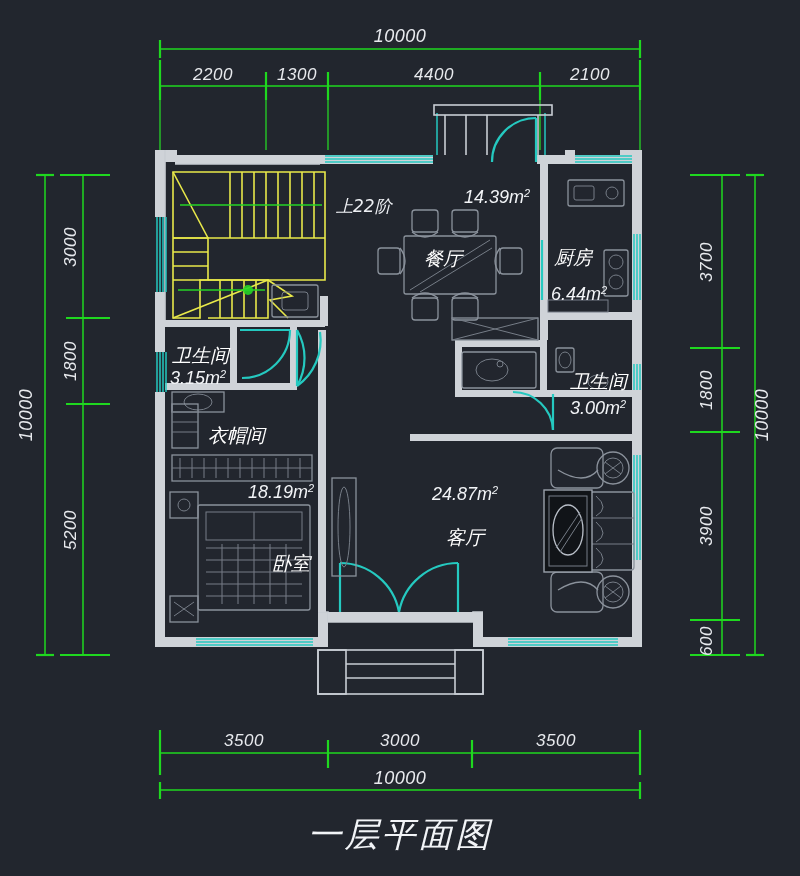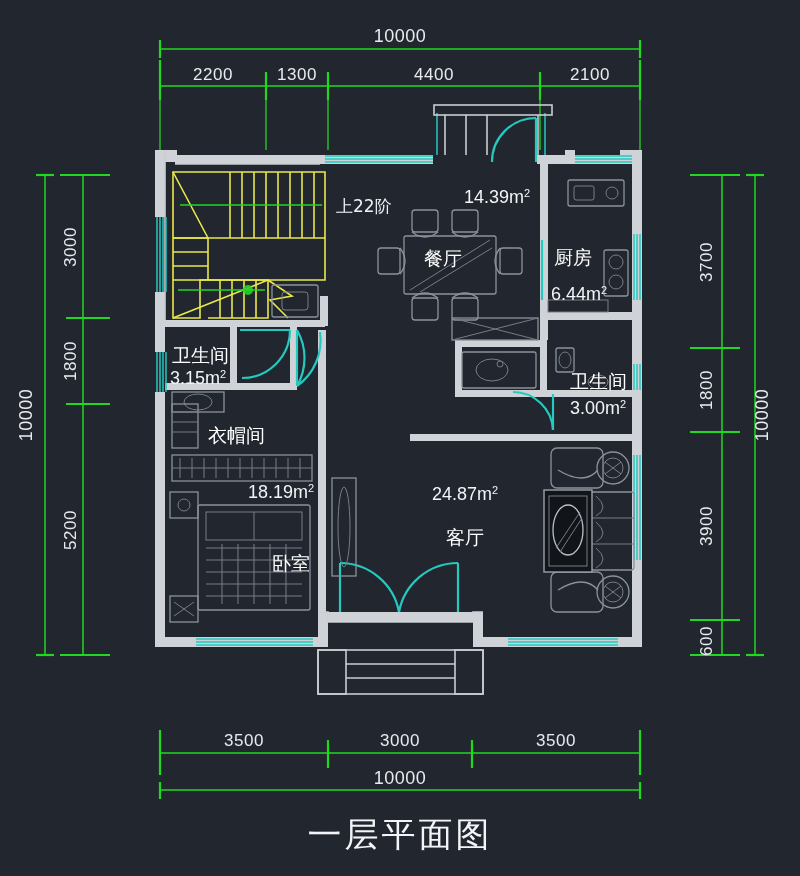--- a/index.html
+++ b/index.html
@@ -12,20 +12,21 @@
     height: 876px;
     overflow: hidden;
     font-family: "Liberation Sans", "DejaVu Sans", sans-serif;
     position: relative;
   }
   #plan-root {
     position: absolute;
     inset: 0;
     width: 800px;
     height: 876px;
+    font-style: italic;
   }
   svg { display: block; }
   .dimtxt {
     font-family: "Liberation Sans", "DejaVu Sans", sans-serif;
     font-size: 17px;
     fill: #e8eaee;
     letter-spacing: 0.5px;
   }
   .dimtxt-big {
     font-size: 18px;

